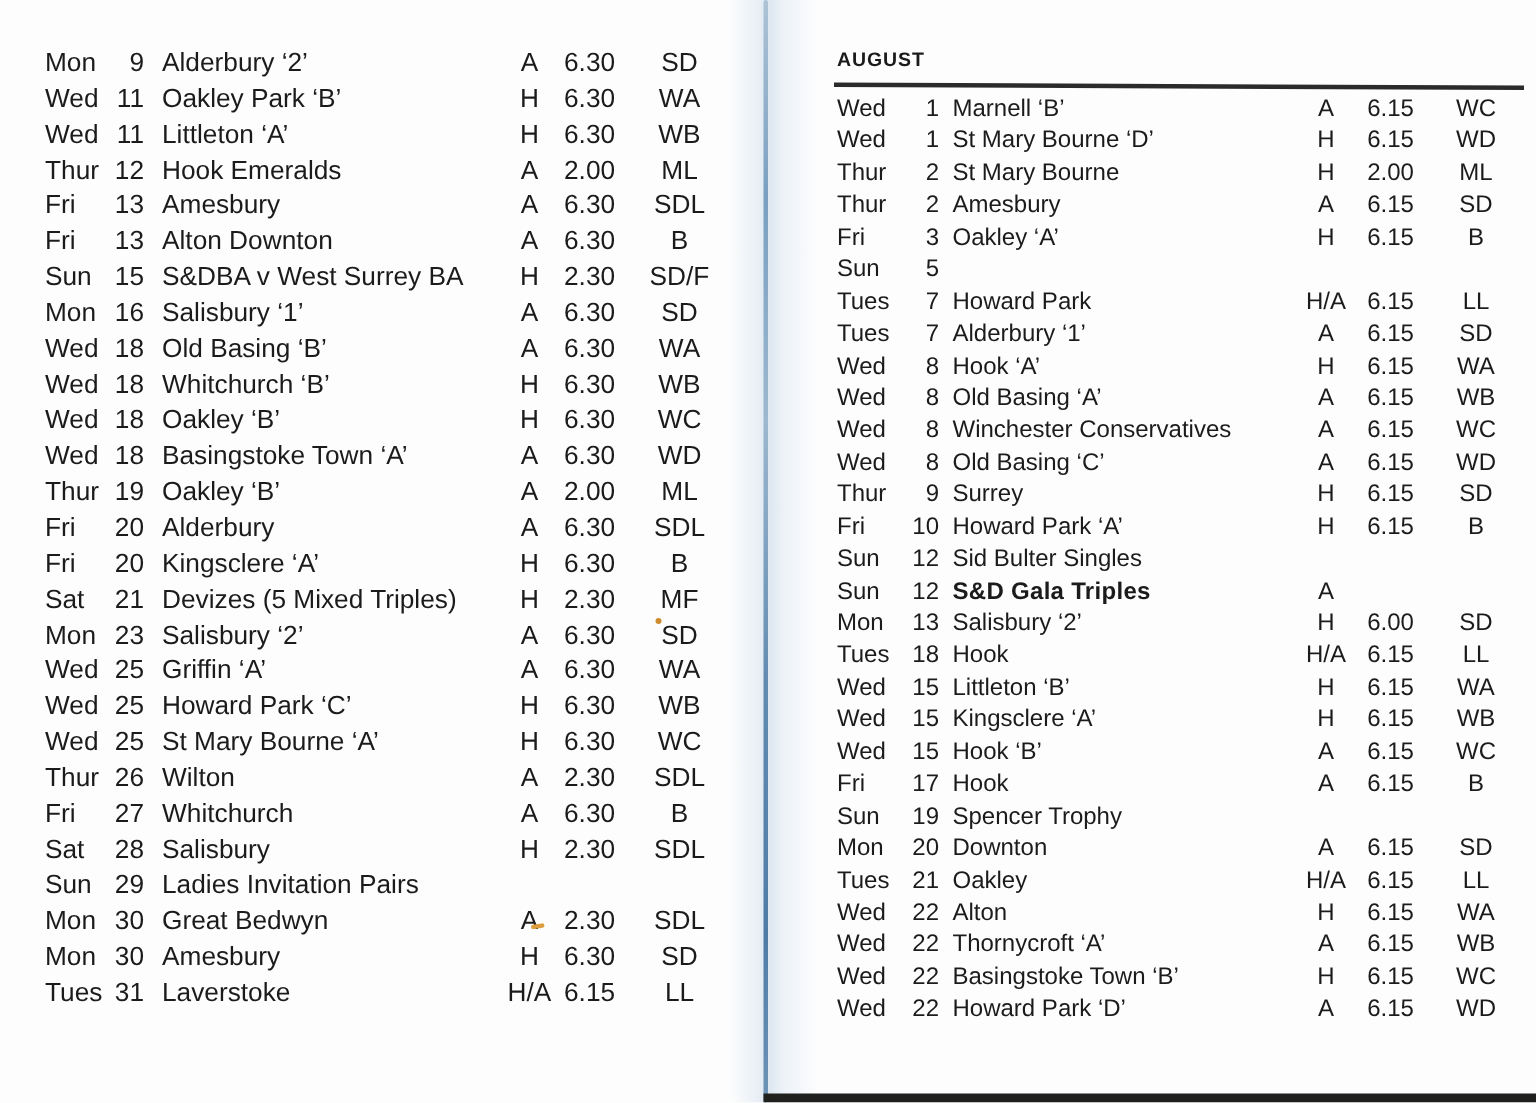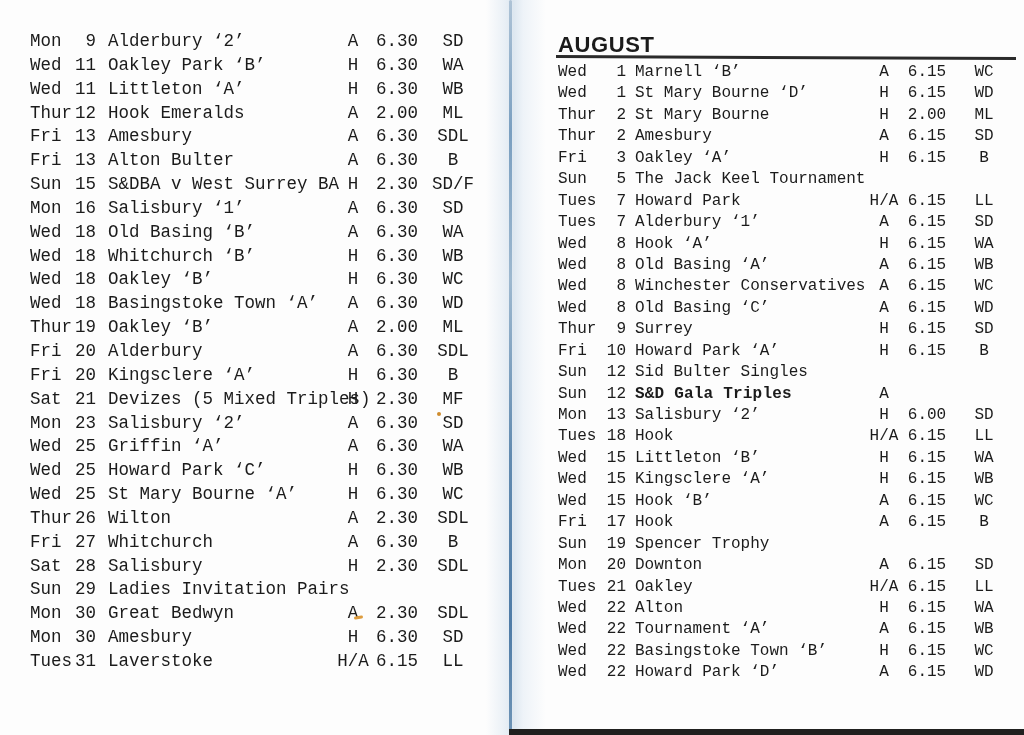--- a/index.html
+++ b/index.html
@@ -28,21 +28,21 @@
       #aec3d6 0%, #7a9fc0 18%, #9db8cf 38%,
       #628bb0 62%, #4f7ca7 85%, #6e94b6 100%);
     border-radius:2px;
   }
   .bottom-edge {
     position:absolute; left:509px; top:729px; width:515px; height:6px;
     background:#20201f;
   }
 
   
-  .rows { position:absolute;font-family:Liberation Mono, monospace; }
+  .rows { position:absolute; }
   #left-rows  { left:0;   top:30px; width:512px; }
   #right-rows { left:512px; top:62px; width:512px; }
 
   .row { position:relative; }
   #left-rows  .row { height:23.85px; line-height:23.85px; font-size:17.5px; }
   #right-rows .row { height:21.45px; line-height:21.45px; font-size:16px; }
   .row span { position:absolute; top:0; white-space:nowrap; }
 
   
   #left-rows .c-day   { left:30px; }
@@ -58,21 +58,21 @@
   #right-rows .c-team  { left:123px; }
   #right-rows .c-venue { left:346px; width:52px; text-align:center; }
   #right-rows .c-time  { left:392px; width:46px; text-align:center; }
   #right-rows .c-code  { left:441px; width:62px; text-align:center; }
 
   .row.bold .c-team { font-weight:bold; letter-spacing:0.2px; }
 
   
   .month-header {
     position:absolute; left:558px; top:32px;
-    font-size:22px; font-weight:bold; letter-spacing:0.6px;
+    font-size:13px; font-weight:bold; letter-spacing:0.6px;
   }
   .month-rule {
     position:absolute; left:556px; top:56px; width:460px; height:2.5px;
     background:#2b2b2b; transform:rotate(0.25deg);
   }
 
   
   .artifact-dash {
     position:absolute; left:354px; top:616px; width:9px; height:3px;
     background:#dd9c3e; border-radius:2px; transform:rotate(-8deg);
@@ -126,21 +126,21 @@
     <span class="c-day">Fri</span>
     <span class="c-date">13</span>
     <span class="c-team">Amesbury</span>
     <span class="c-venue">A</span>
     <span class="c-time">6.30</span>
     <span class="c-code">SDL</span>
   </div>
     <div class="row">
     <span class="c-day">Fri</span>
     <span class="c-date">13</span>
-    <span class="c-team">Alton Bulter</span>
+    <span class="c-team">Alton Downton</span>
     <span class="c-venue">A</span>
     <span class="c-time">6.30</span>
     <span class="c-code">B</span>
   </div>
     <div class="row">
     <span class="c-day">Sun</span>
     <span class="c-date">15</span>
     <span class="c-team">S&amp;DBA v West Surrey BA</span>
     <span class="c-venue">H</span>
     <span class="c-time">2.30</span>
@@ -347,21 +347,20 @@
     <span class="c-day">Fri</span>
     <span class="c-date">3</span>
     <span class="c-team">Oakley ‘A’</span>
     <span class="c-venue">H</span>
     <span class="c-time">6.15</span>
     <span class="c-code">B</span>
   </div>
     <div class="row">
     <span class="c-day">Sun</span>
     <span class="c-date">5</span>
-    <span class="c-team">The Jack Keel Tournament</span>
     <span class="c-venue"></span>
     <span class="c-time"></span>
     <span class="c-code"></span>
   </div>
     <div class="row">
     <span class="c-day">Tues</span>
     <span class="c-date">7</span>
     <span class="c-team">Howard Park</span>
     <span class="c-venue">H/A</span>
     <span class="c-time">6.15</span>
@@ -515,21 +514,21 @@
     <span class="c-day">Wed</span>
     <span class="c-date">22</span>
     <span class="c-team">Alton</span>
     <span class="c-venue">H</span>
     <span class="c-time">6.15</span>
     <span class="c-code">WA</span>
   </div>
     <div class="row">
     <span class="c-day">Wed</span>
     <span class="c-date">22</span>
-    <span class="c-team">Tournament ‘A’</span>
+    <span class="c-team">Thornycroft ‘A’</span>
     <span class="c-venue">A</span>
     <span class="c-time">6.15</span>
     <span class="c-code">WB</span>
   </div>
     <div class="row">
     <span class="c-day">Wed</span>
     <span class="c-date">22</span>
     <span class="c-team">Basingstoke Town ‘B’</span>
     <span class="c-venue">H</span>
     <span class="c-time">6.15</span>

